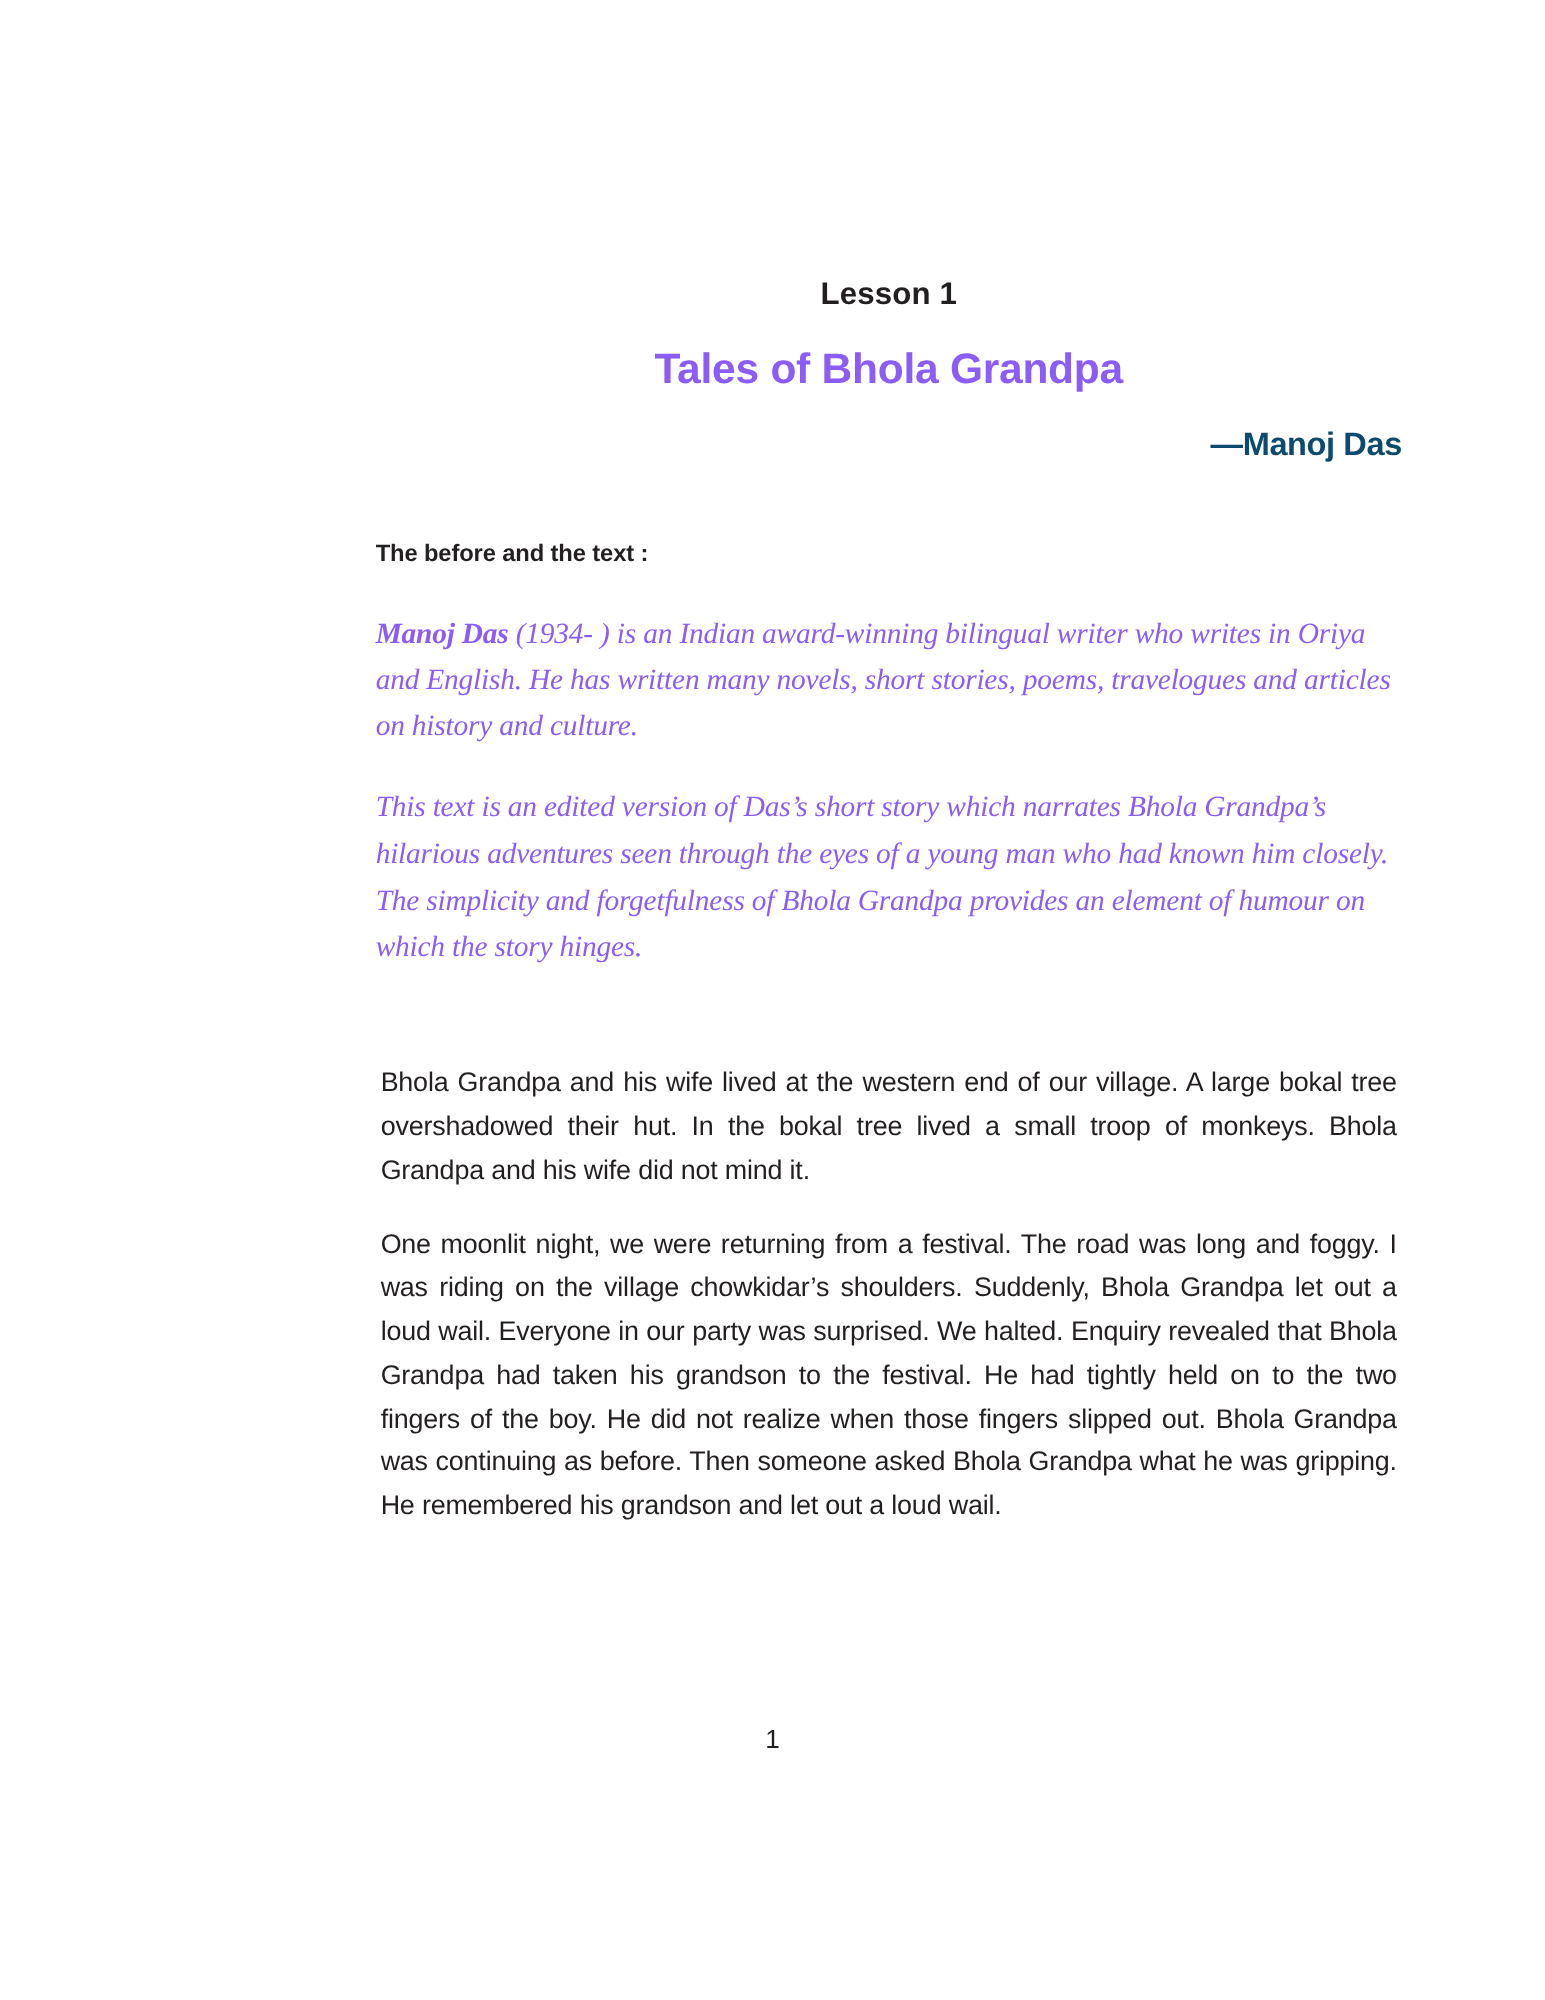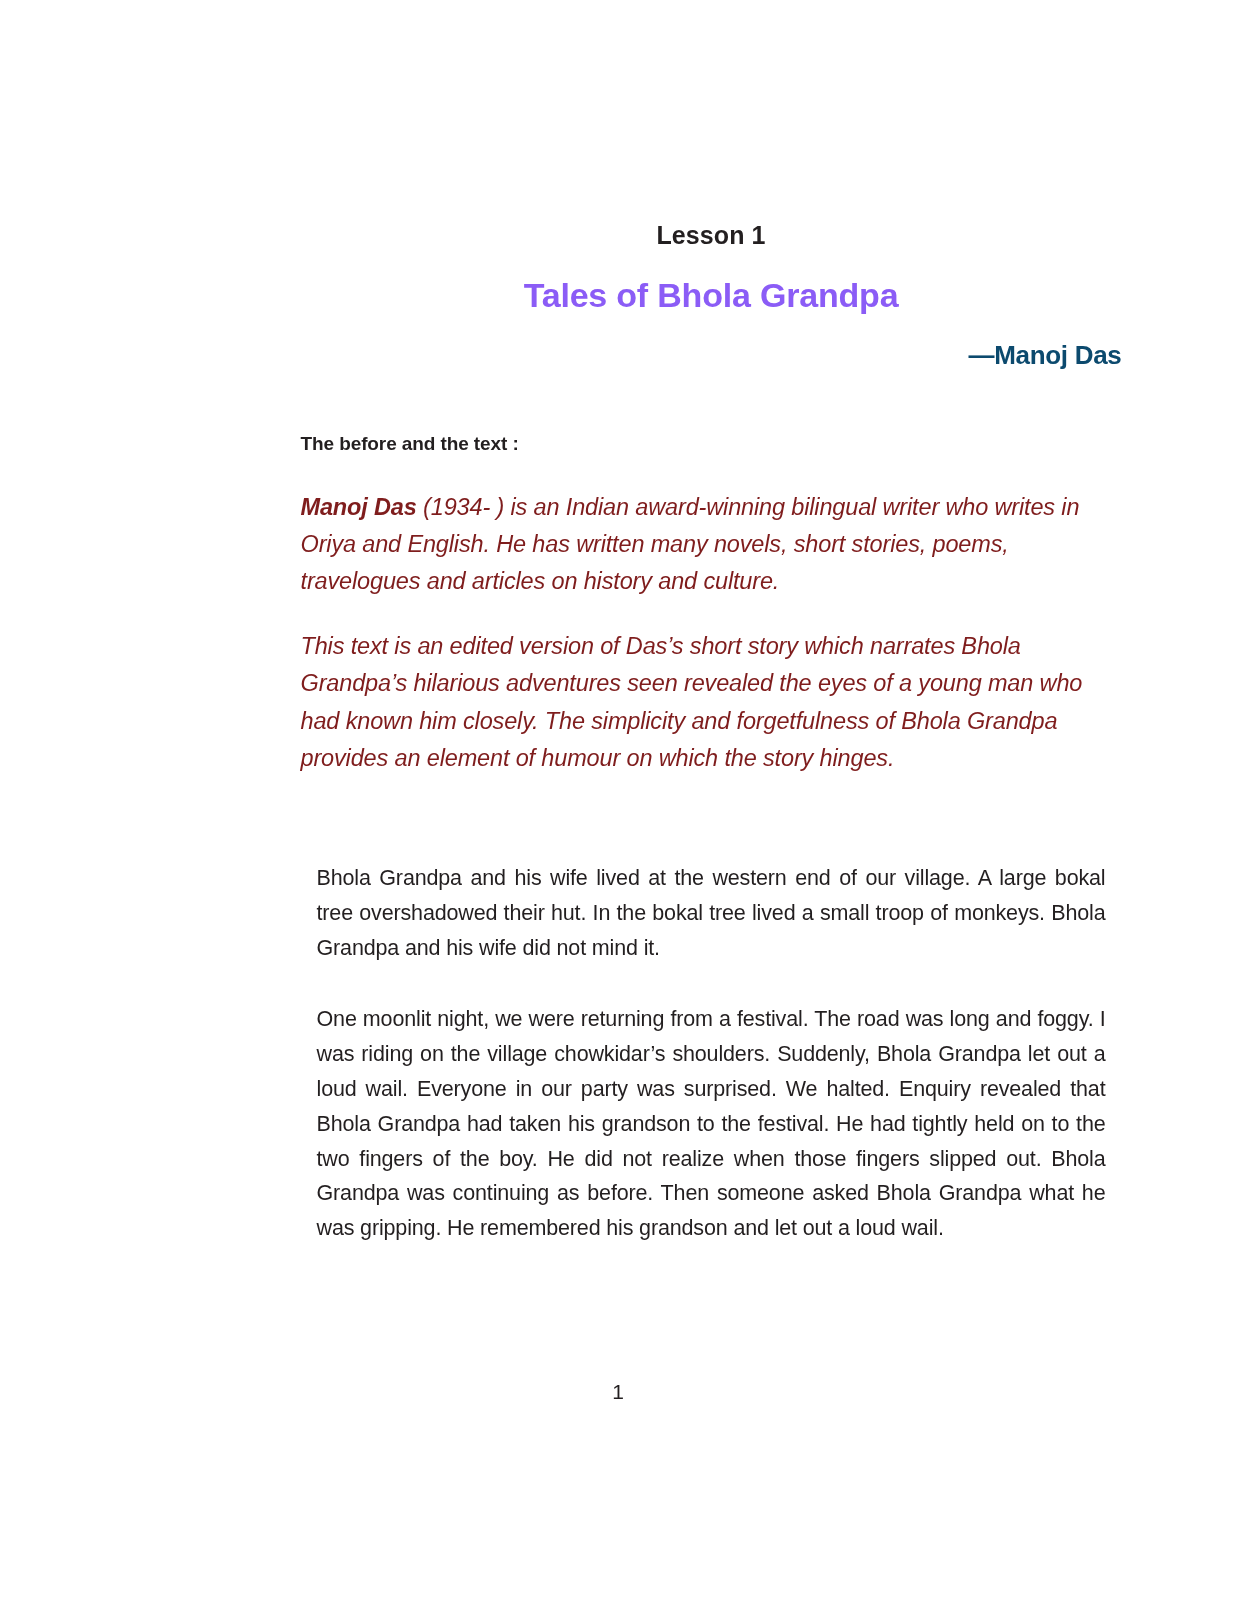--- a/index.html
+++ b/index.html
@@ -71,42 +71,42 @@
     font-size: 19px;
     font-weight: bold;
     color: #231f20;
     margin: 0;
     padding-top: 64px;
     letter-spacing: -0.1px;
     line-height: 1.2;
   }
 
   .note {
-    color: #7f1d1d;
-    font-family: Liberation Sans, sans-serif;
+    color: #8b5cf6;
+    font-family: Liberation Serif, serif;
     font-style: italic;
     font-size: 23.5px;
     line-height: 1.58;
     margin: 0;
     text-align: left;
     letter-spacing: -0.15px;
   }
 
   .note.first { padding-top: 33px; }
   .note.second { padding-top: 28px; }
 
   .note b,
   .note .lead {
     font-weight: bold;
     font-style: italic;
   }
 
   
   .body-text {
-    margin: 16px;
+    margin: 4px;
     font-size: 21.5px;
     line-height: 1.62;
     color: #231f20;
     text-align: justify;
     text-justify: inter-word;
     letter-spacing: -0.15px;
   }
 
   .body-text.p1 { padding-top: 68px; }
   .body-text.p2 { padding-top: 21px; }
@@ -134,21 +134,21 @@
     <div class="lesson-label">Lesson 1</div>
 
     <h1 class="doc-title">Tales of Bhola Grandpa</h1>
 
     <div class="byline">—Manoj Das</div>
 
     <h2 class="section-heading">The before and the text :</h2>
 
     <p class="note first"><span class="lead">Manoj Das</span><span> (1934- ) is an Indian award-winning bilingual writer who writes in Oriya and English. He has written many novels, short stories, poems, travelogues and articles on history and culture.</span></p>
 
-    <p class="note second">This text is an edited version of Das’s short story which narrates Bhola Grandpa’s hilarious adventures seen revealed the eyes of a young man who had known him closely. The simplicity and forgetfulness of Bhola Grandpa provides an element of humour on which the story hinges.</p>
+    <p class="note second">This text is an edited version of Das’s short story which narrates Bhola Grandpa’s hilarious adventures seen through the eyes of a young man who had known him closely. The simplicity and forgetfulness of Bhola Grandpa provides an element of humour on which the story hinges.</p>
 
     <p class="body-text p1">Bhola Grandpa and his wife lived at the western end of our village. A large bokal tree overshadowed their hut. In the bokal tree lived a small troop of monkeys. Bhola Grandpa and his wife did not mind it.</p>
 
     <p class="body-text p2">One moonlit night, we were returning from a festival. The road was long and foggy. I was riding on the village chowkidar’s shoulders. Suddenly, Bhola Grandpa let out a loud wail. Everyone in our party was surprised. We halted. Enquiry revealed that Bhola Grandpa had taken his grandson to the festival. He had tightly held on to the two fingers of the boy. He did not realize when those fingers slipped out. Bhola Grandpa was continuing as before. Then someone asked Bhola Grandpa what he was gripping. He remembered his grandson and let out a loud wail.</p>
 
 
   </div>
 
   <div class="page-number">1</div>
 

